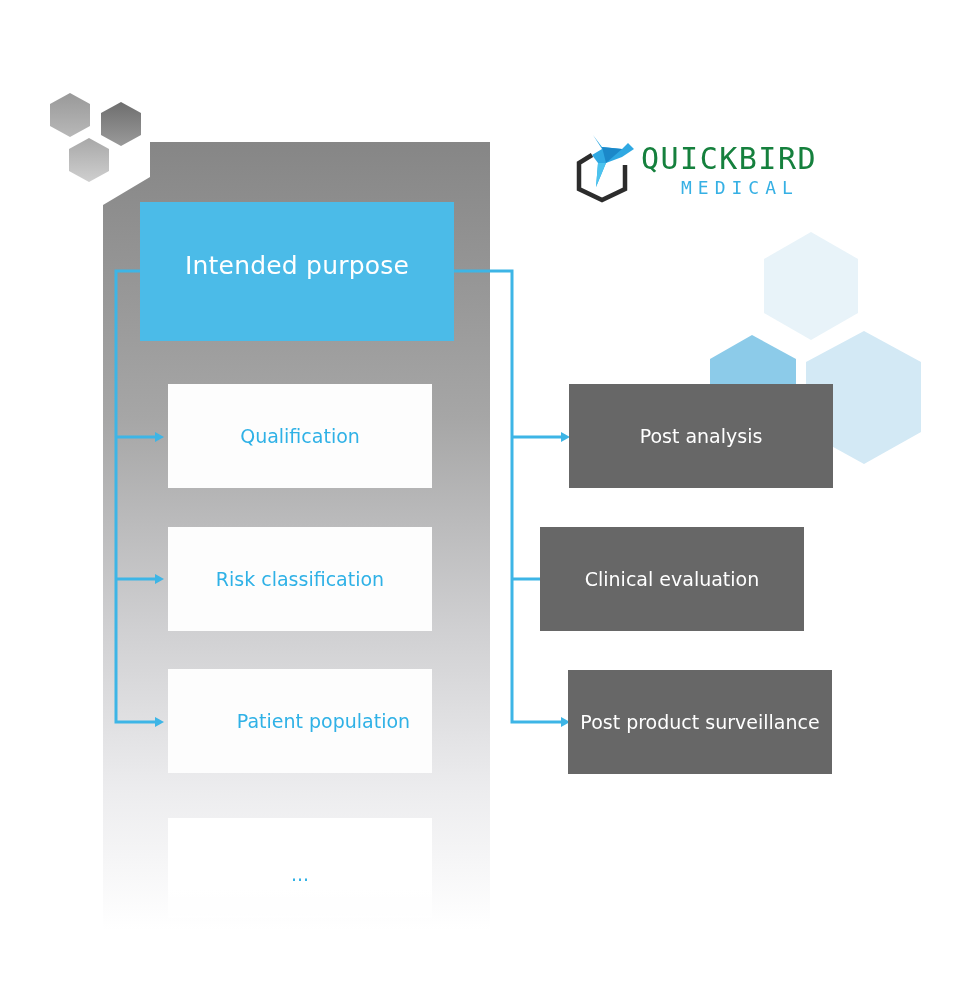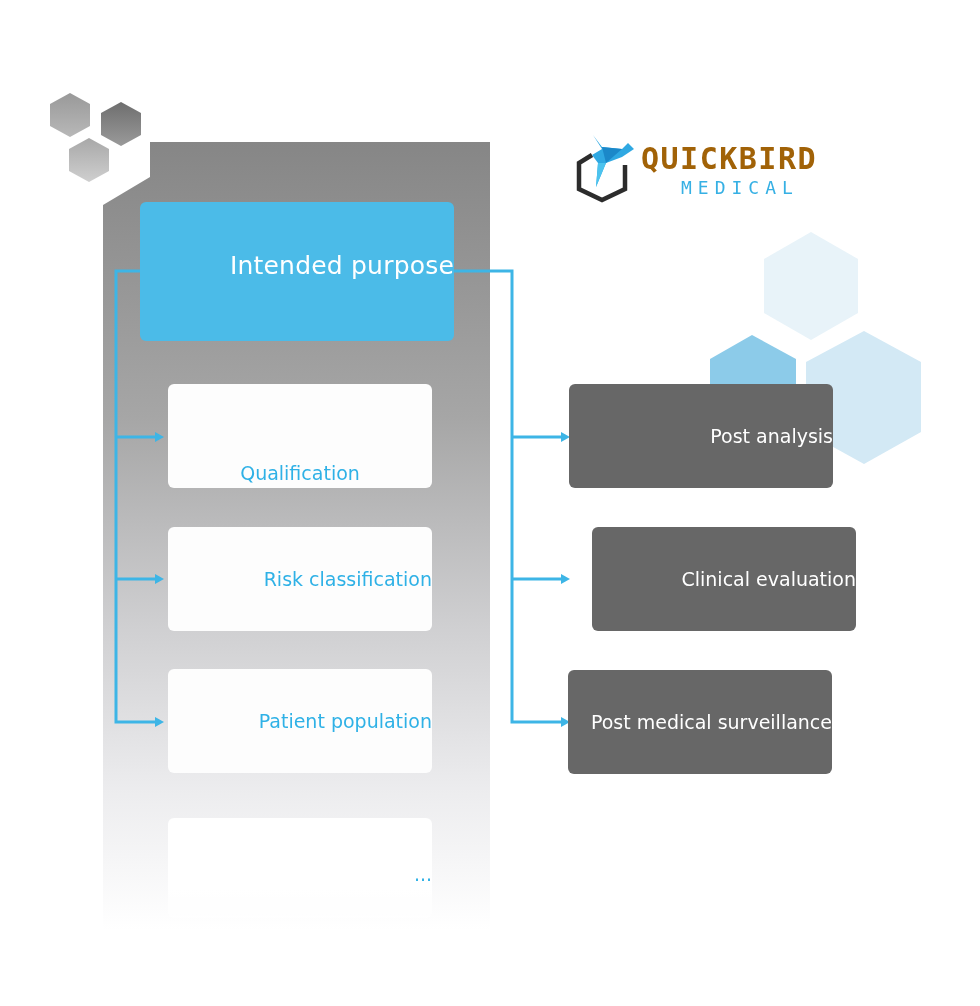--- a/index.html
+++ b/index.html
@@ -1,25 +1,25 @@
 <!DOCTYPE html>
 <html><head>
   <meta charset="utf-8">
   <style>
     html, body { margin: 0; padding: 0; background: #ffffff; }
     body { width: 980px; height: 1006px; position: relative; overflow: hidden; font-family: "DejaVu Sans", "Liberation Sans", sans-serif; }
     .abs { position: absolute; }
     .hex-layer { position: absolute; left: 0; top: 0; width: 980px; height: 1006px; }
-    .box { position: absolute; display: flex; align-items: center; justify-content: flex-end; text-align: center; box-sizing: border-box; border-radius: 6px; }
+    .box { position: absolute; display: flex; align-items: center; justify-content: center; text-align: center; box-sizing: border-box; }
     .primary { left: 140px; top: 202px; width: 314px; height: 139px; background: #4bbbe8; color: #ffffff; font-size: 25px; letter-spacing: 0.2px; padding-bottom: 12px; }
     .sub { left: 168px; width: 264px; height: 104px; background: #fdfdfd; color: #2fb1e6; font-size: 19px; line-height: 30px; }
     .sub.fade { background: linear-gradient(to bottom, #ffffff 0%, #ffffff 70%, rgba(255,255,255,0.6) 100%); }
     .dark { left: 569px; width: 264px; height: 104px; background: #676767; color: #ffffff; font-size: 19px; }
     .logo { position: absolute; left: 576px; top: 133px; width: 270px; height: 70px; }
-    .logo-word { position: absolute; left: 65px; top: 8px; font-family: "DejaVu Sans Mono", "Liberation Mono", monospace; font-size: 30px; font-weight: bold; color: #a16207; letter-spacing: 1.5px; }
+    .logo-word { position: absolute; left: 65px; top: 8px; font-family: "DejaVu Sans Mono", "Liberation Mono", monospace; font-size: 30px; font-weight: normal; color: #15803d; letter-spacing: 1.5px; }
     .logo-sub { position: absolute; left: 105px; top: 44px; font-family: "DejaVu Sans Mono", "Liberation Mono", monospace; font-size: 18px; color: #36b0e4; letter-spacing: 6px; }
   </style>
 </head>
 <body>
 
 <svg class="hex-layer" width="980" height="1006" viewBox="0 0 980 1006">
   <defs>
     <linearGradient id="hexGrayA" x1="0" y1="0" x2="0" y2="1">
       <stop offset="0" stop-color="#999999"></stop>
         <stop offset="1" stop-color="#b8b8b8"></stop>
@@ -97,18 +97,18 @@
 <div class="box sub" style="top:669px;padding-left:47px;">
   <span>Patient population</span>
 </div>
 <div class="box sub fade" style="top:818px; height:100px; padding-top:12px;">
   <span>...</span>
 </div>
 
 <div class="box dark" style="top:384px; left:569px;">
   <span>Post analysis</span>
 </div>
-<div class="box dark" style="top:527px; left:592px;">
+<div class="box dark" style="top:527px; left:540px;">
   <span>Clinical evaluation</span>
 </div>
 <div class="box dark" style="top:670px; left:568px;">
-  <span>Post medical surveillance</span>
+  <span>Post product surveillance</span>
 </div>
 
 </body></html>

